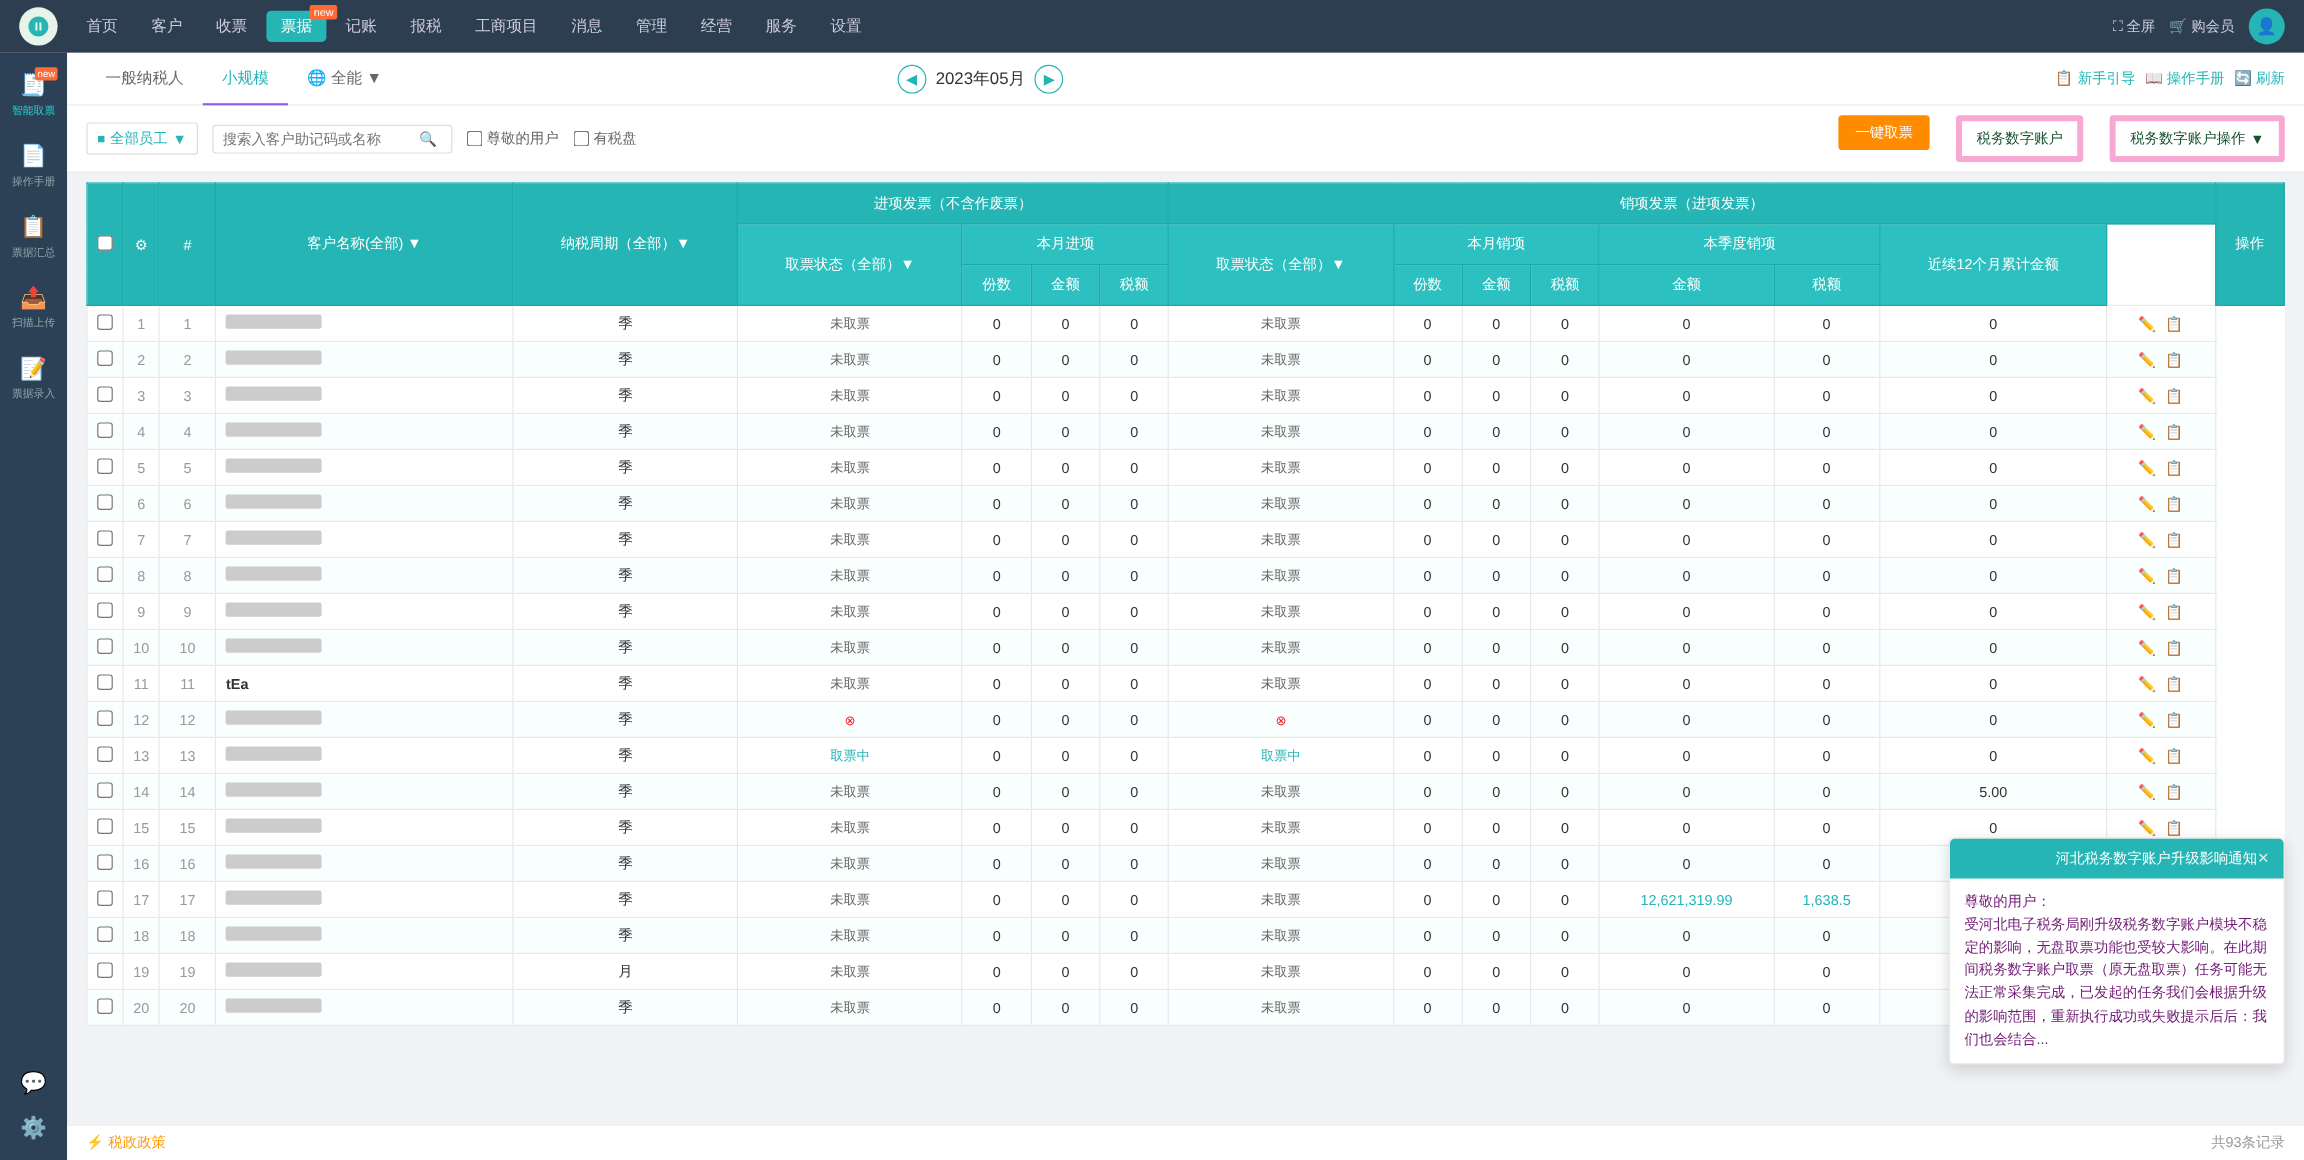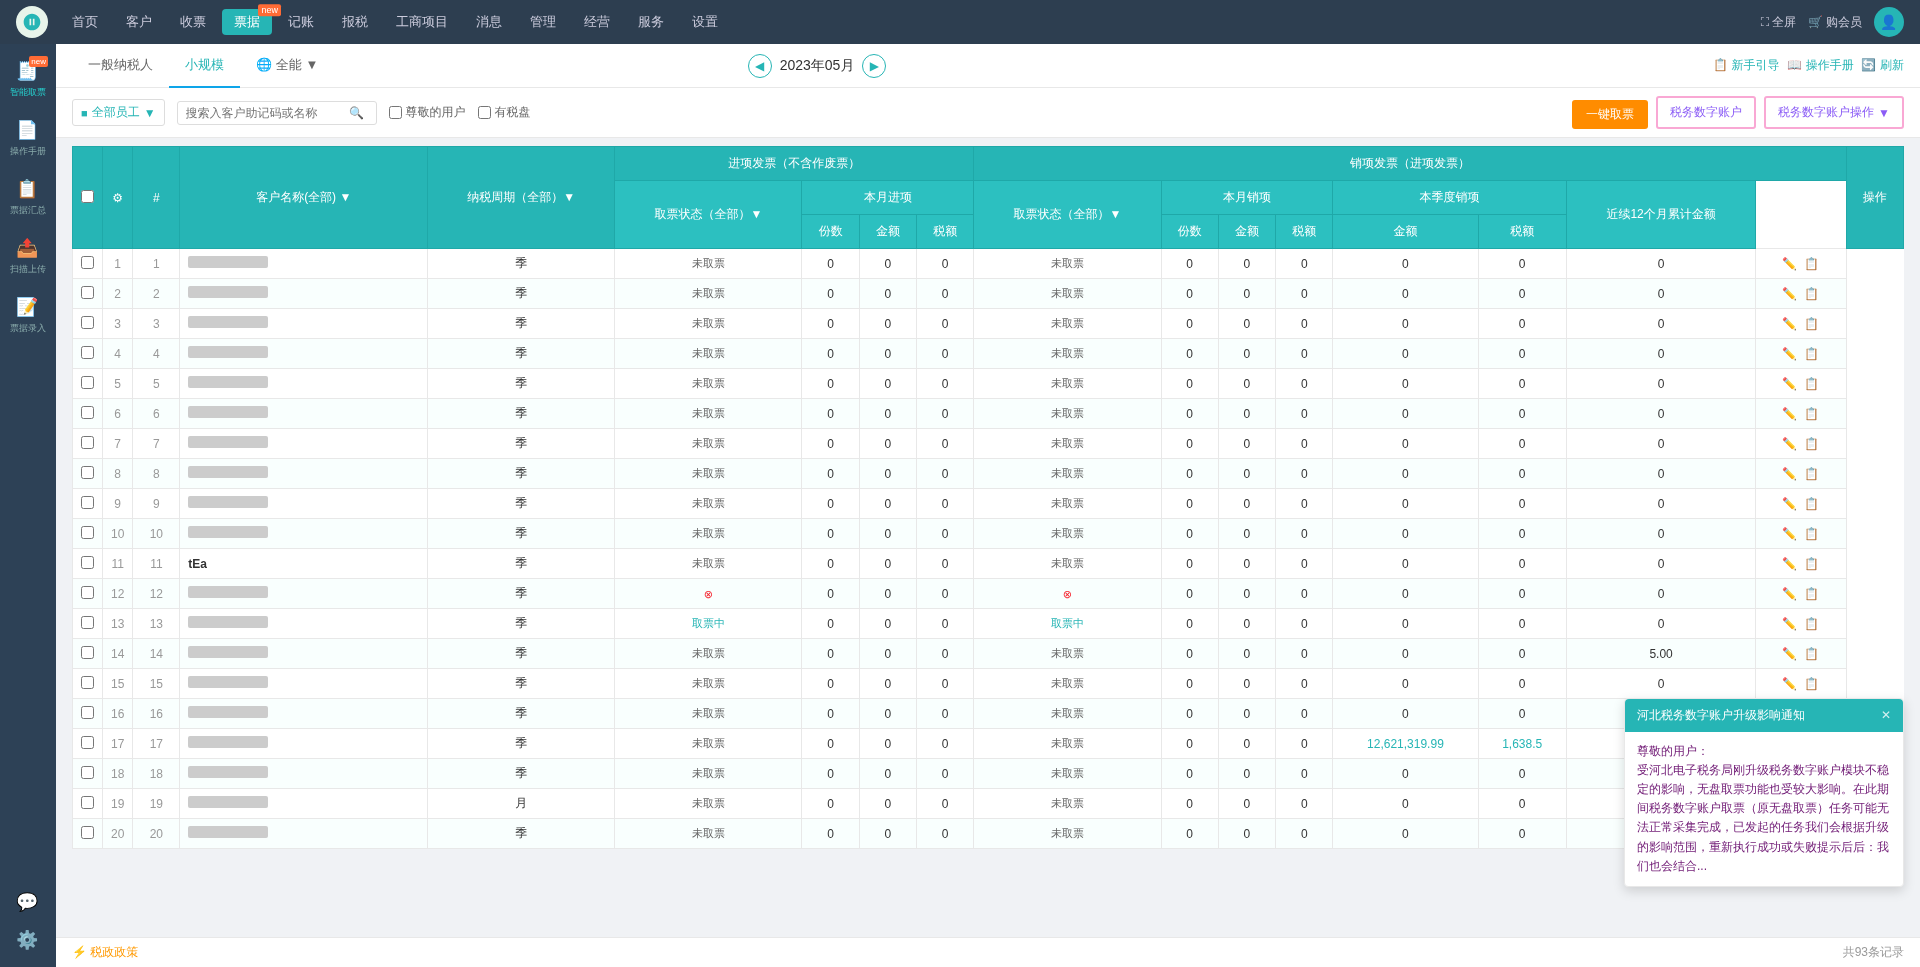--- a/index.html
+++ b/index.html
@@ -22,27 +22,27 @@
     
     .sidebar { width: 56px; background: #2d4156; display: flex; flex-direction: column; align-items: center; padding: 8px 0; gap: 4px; }
     .sidebar-item { width: 48px; display: flex; flex-direction: column; align-items: center; padding: 8px 4px; cursor: pointer; color: #8aa; font-size: 10px; gap: 4px; border-radius: 4px; position: relative; }
     .sidebar-item .icon { font-size: 18px; }
     .sidebar-item .new-badge-side { background: #ff6b35; color: #fff; font-size: 8px; padding: 1px 2px; border-radius: 2px; position: absolute; top: 4px; right: 4px; }
     .sidebar-bottom { margin-top: auto; }
 
     
     .main-content { flex: 1; display: flex; flex-direction: column; overflow: hidden; background: #f0f2f5; }
     .sub-tab { padding: 12px 16px; cursor: pointer; color: #666; font-size: 13px; border-bottom: 2px solid transparent; text-align: center; }
-    .sub-tab.active { color: #26b5b5; border-bottom: 2px solid #0ea5e9; font-weight: 500; }
+    .sub-tab.active { color: #26b5b5; border-bottom: 2px solid #8b5cf6; font-weight: 500; }
     .date-nav { display: flex; align-items: center; gap: 8px; margin-left: auto; margin-right: auto; }
     .date-nav-btn { width: 24px; height: 24px; border-radius: 50%; border: 1px solid #26b5b5; background: #fff; color: #26b5b5; cursor: pointer; display: flex; align-items: center; justify-content: center; font-size: 12px; }
     .date-text { font-size: 14px; color: #333; font-weight: 500; }
     .filter-right { margin-left: auto; display: flex; align-items: center; gap: 8px; }
     .btn-primary { background: #ff8c00; color: #fff; border: none; padding: 6px 14px; border-radius: 3px; cursor: pointer; font-size: 12px; }
-    .btn-outline { background: #fff; color: #8b5cf6; border: 2px solid #f9a8d4; padding: 6px 12px; border-radius: 3px; cursor: pointer; font-size: 12px; display: flex; align-items: center; gap: 4px; }
+    .btn-outline { background: #fff; color: #14532d; border: 5px solid #f9a8d4; padding: 6px 12px; border-radius: 3px; cursor: pointer; font-size: 12px; display: flex; align-items: center; gap: 4px; }
 
     
     .toolbar { background: #fff; padding: 8px 16px; display: flex; align-items: center; gap: 12px; border-bottom: 1px solid #e8e8e8; }
     .employee-select { border: 1px solid #ddd; border-radius: 3px; padding: 4px 8px; font-size: 12px; display: flex; align-items: center; gap: 4px; background: #fff; cursor: pointer; min-width: 90px; color: #26b5b5; }
     .search-box { border: 1px solid #ddd; border-radius: 3px; padding: 4px 8px; font-size: 12px; display: flex; align-items: center; gap: 4px; min-width: 200px; }
     .search-box input { border: none; outline: none; font-size: 12px; width: 160px; color: #999; }
     .checkbox-label { display: flex; align-items: center; gap: 4px; font-size: 12px; color: #666; cursor: pointer; }
 
     
     .table-wrapper { flex: 1; overflow: auto; padding: 0 16px 16px; }
@@ -61,21 +61,21 @@
     .row-num { color: #999; }
     .col-check { width: 30px; }
     .col-settings { width: 30px; }
 
     
     .footer-bar { background: #fff; padding: 6px 16px; border-top: 1px solid #e8e8e8; display: flex; align-items: center; font-size: 12px; color: #f90; }
     .footer-bar .tax-link { color: #f90; cursor: pointer; }
 
     
     .notification-popup { position: fixed; right: 16px; bottom: 80px; width: 280px; background: #fff; border: 1px solid #e8e8e8; border-radius: 4px; box-shadow: 0 4px 12px rgba(0,0,0,0.15); z-index: 100; }
-    .notification-header { background: #26b5b5; color: #fff; padding: 8px 12px; font-size: 12px; display: flex; justify-content: space-between; align-items: center; border-radius: 4px 4px 0 0; }
+    .notification-header { background: #26b5b5; color: #fff; padding: 8px 12px; font-size: 12px; display: flex; justify-content: flex-end; align-items: center; border-radius: 4px 4px 0 0; }
     .notification-body { padding: 10px 12px; font-size: 12px; color: #701a75; line-height: 1.6; max-height: 180px; overflow: auto; }
     .notification-close { cursor: pointer; color: rgba(255,255,255,0.8); }
   </style>
 </head>
 <body>
 
 <nav class="top-nav">
   <div class="top-nav-logo">
     <svg viewBox="0 0 24 24" fill="#26b5b5">
         <path d="M12 2C6.48 2 2 6.48 2 12s4.48 10 10 10 10-4.48 10-10S17.52 2 12 2zm-1 14H9V8h2v8zm4 0h-2V8h2v8z"></path>
@@ -174,21 +174,21 @@
         <span style="color:#999; cursor:pointer;">🔍</span>
       </div>
       <label class="checkbox-label">
         <input type="checkbox" style="">
         <span>尊敬的用户</span>
       </label>
       <label class="checkbox-label">
         <input type="checkbox" style="">
         <span>有税盘</span>
       </label>
-      <div style="margin-left:auto; display:flex; gap:8px; align-items:flex-end;padding-left:36px;">
+      <div style="margin-left:auto; display:flex; gap:22px; align-items:flex-start;padding-left:36px;">
         <button class="btn-primary">一键取票</button>
         <button class="btn-outline">税务数字账户</button>
         <button class="btn-outline">
           <span>税务数字账户操作</span>
           <span>▼</span>
         </button>
       </div>
     </div>
 
     <div class="table-wrapper">

